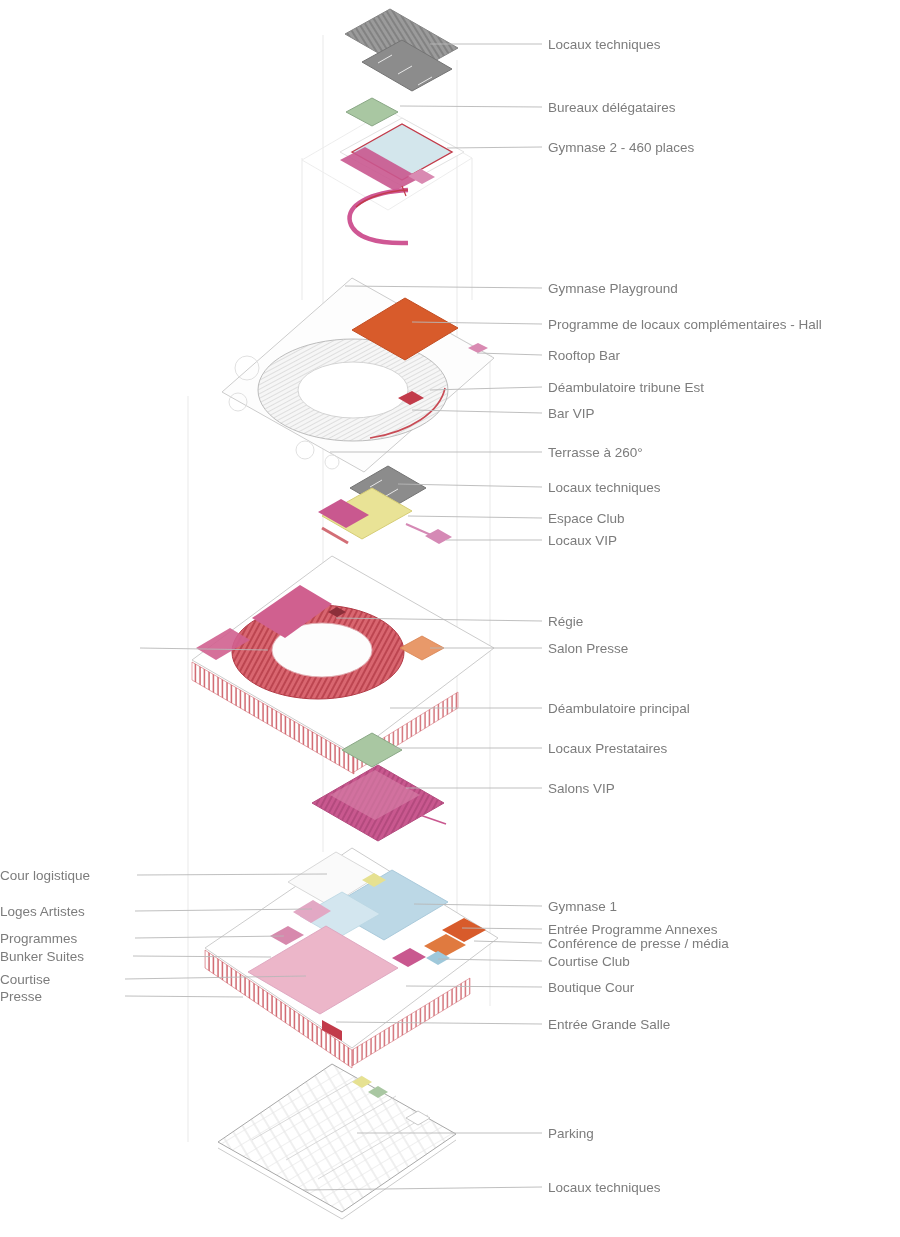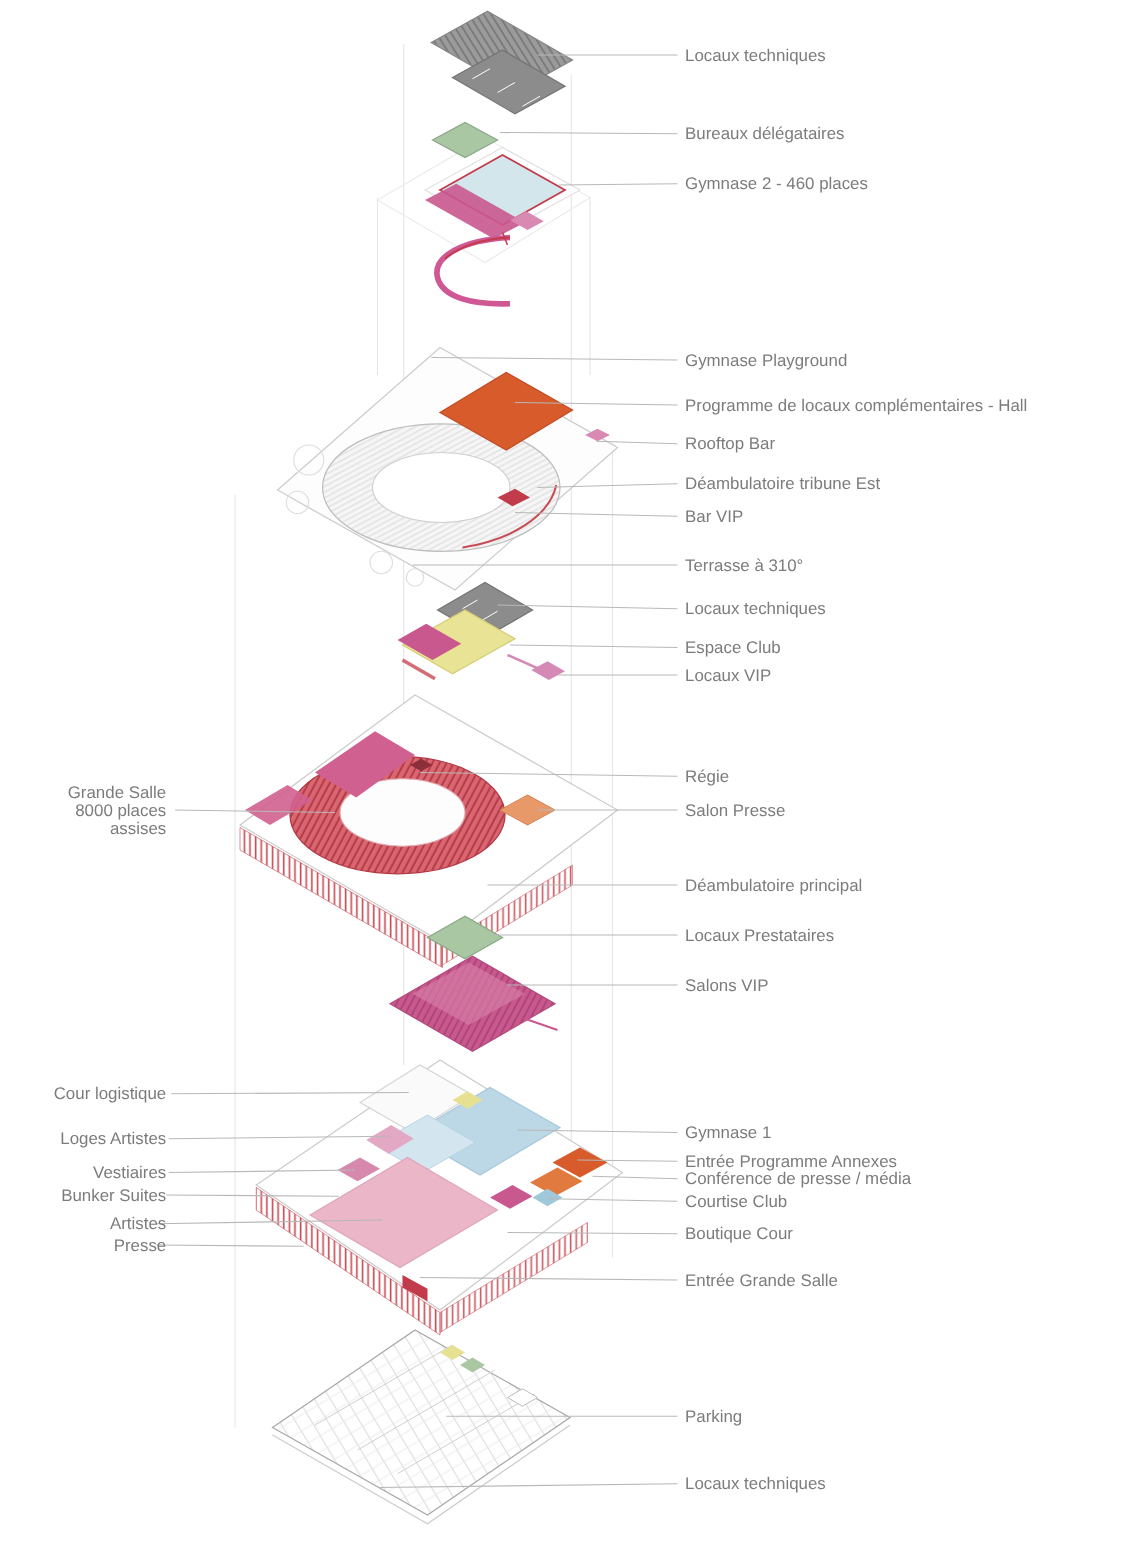--- a/index.html
+++ b/index.html
@@ -6,21 +6,21 @@
   .stage {
     position:relative; width:900px; height:1237px; background:#ffffff;
     overflow:hidden; font-family:"Liberation Sans", sans-serif;
   }
   .stage svg { position:absolute; left:0; top:0; }
   .lbl {
     position:absolute; font-size:13.5px; line-height:15px; color:#7c7c7c;
     white-space:nowrap; transform:translateY(-50%);
   }
   .lbl.right { left:548px; }
-  .lbl.left  { left:0; width:133px; text-align:right; }
+  .lbl.left  { left:0; width:133px; }
   .lbl-block {
     position:absolute; left:0; width:133px; text-align:right; top:627px;
     font-size:13.5px; line-height:14.5px; color:#7c7c7c;
   }
 </style>
 </head>
 <body>
 
 <div class="stage">
 
@@ -202,43 +202,38 @@
   </svg>
 
   <div class="lbl right" style="top:44px">Locaux techniques</div>
   <div class="lbl right" style="top:107px">Bureaux délégataires</div>
   <div class="lbl right" style="top:147px">Gymnase 2 - 460 places</div>
   <div class="lbl right" style="top:288px">Gymnase Playground</div>
   <div class="lbl right" style="top:324px">Programme de locaux complémentaires - Hall</div>
   <div class="lbl right" style="top:355px">Rooftop Bar</div>
   <div class="lbl right" style="top:387px">Déambulatoire tribune Est</div>
   <div class="lbl right" style="top:413px">Bar VIP</div>
-  <div class="lbl right" style="top:452px">Terrasse à 310°</div>
+  <div class="lbl right" style="top:452px">Terrasse à 260°</div>
   <div class="lbl right" style="top:487px">Locaux techniques</div>
   <div class="lbl right" style="top:518px">Espace Club</div>
   <div class="lbl right" style="top:540px">Locaux VIP</div>
   <div class="lbl right" style="top:621px">Régie</div>
   <div class="lbl right" style="top:648px">Salon Presse</div>
   <div class="lbl right" style="top:708px">Déambulatoire principal</div>
   <div class="lbl right" style="top:748px">Locaux Prestataires</div>
   <div class="lbl right" style="top:788px">Salons VIP</div>
   <div class="lbl right" style="top:906px">Gymnase 1</div>
   <div class="lbl right" style="top:929px">Entrée Programme Annexes</div>
   <div class="lbl right" style="top:943px">Conférence de presse / média</div>
   <div class="lbl right" style="top:961px">Courtise Club</div>
   <div class="lbl right" style="top:987px">Boutique Cour</div>
   <div class="lbl right" style="top:1024px">Entrée Grande Salle</div>
   <div class="lbl right" style="top:1133px">Parking</div>
   <div class="lbl right" style="top:1187px">Locaux techniques</div>
 
-  <div class="lbl-block">
-    <div>Grande Salle</div>
-    <div>8000 places</div>
-    <div>assises</div>
-  </div>
   <div class="lbl left" style="top:875px">Cour logistique</div>
   <div class="lbl left" style="top:911px">Loges Artistes</div>
-  <div class="lbl left" style="top:938px">Vestiaires</div>
+  <div class="lbl left" style="top:938px">Programmes</div>
   <div class="lbl left" style="top:956px">Bunker Suites</div>
-  <div class="lbl left" style="top:979px">Artistes</div>
+  <div class="lbl left" style="top:979px">Courtise</div>
   <div class="lbl left" style="top:996px">Presse</div>
 
 </div>
 
 </body></html>

